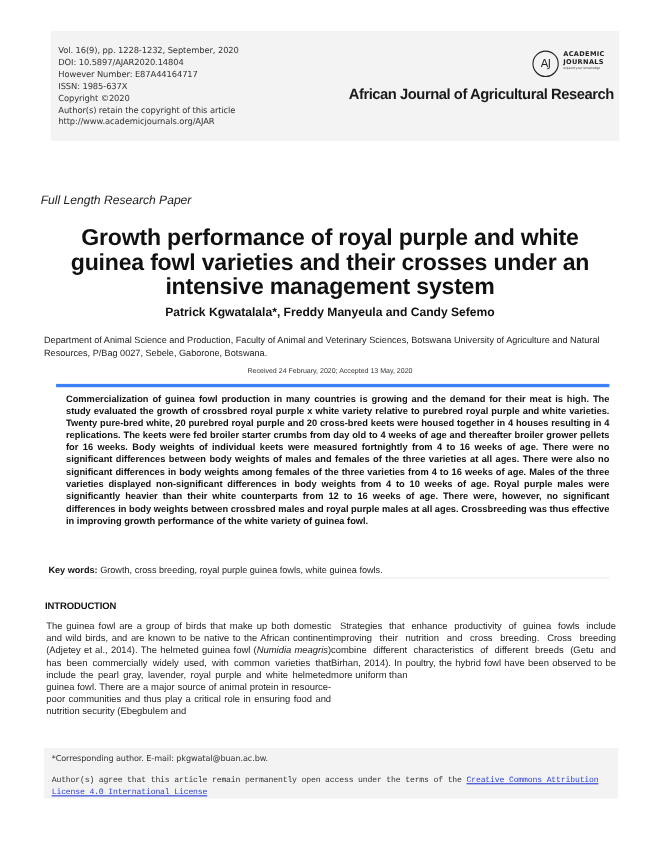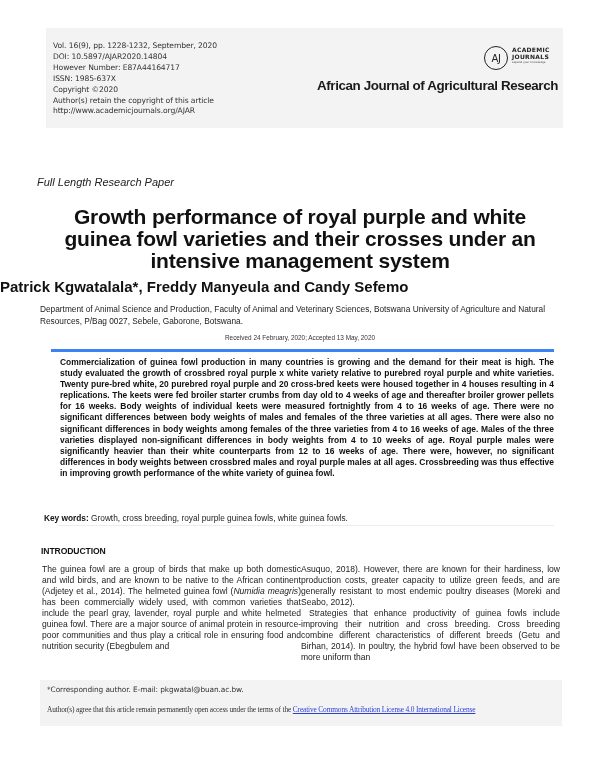--- a/index.html
+++ b/index.html
@@ -14,21 +14,21 @@
   .logo-text { margin-left: 4px; display: flex; flex-direction: column; }
   .logo-line { font-family: "DejaVu Sans", sans-serif; font-weight: bold; font-size: 6px; line-height: 7px; color: #222; letter-spacing: 0.3px; }
   .logo-tag { font-family: "DejaVu Sans", sans-serif; font-size: 2.8px; line-height: 4px; color: #444; }
 
   .journal-title { position: absolute; right: 42px; top: 77px; width: 260px; text-align: right; font-family: "Liberation Sans", sans-serif; font-weight: bold; font-size: 13.4px; line-height: 18px; color: #1a1a1a; letter-spacing: -0.4px; }
 
   .paper-type { position: absolute; left: 37px; top: 176px; font-style: italic; font-size: 11px; color: #222; }
 
   .paper-title { position: absolute; left: 40px; width: 520px; top: 206px; text-align: center; font-weight: bold; font-size: 21px; line-height: 22px; color: #111; letter-spacing: -0.2px; }
 
-  .authors { position: absolute; left: 0; width: 600px; top: 278px; font-weight: bold; font-size: 15px; color: #111; }
+  .authors { position: absolute; left: 0; width: 600px; top: 278px; text-align: center; font-weight: bold; font-size: 11px; color: #111; }
 
   .affiliation { position: absolute; left: 40px; width: 520px; top: 303px; text-align: left; font-size: 8.3px; line-height: 12px; color: #222; }
 
   .dates { position: absolute; left: 0; width: 600px; top: 334px; text-align: center; font-size: 6.4px; color: #333; }
 
   .abstract { position: absolute; left: 51px; width: 503px; top: 349px; height: 176px; border-top: 3px solid #3b82f6; box-sizing: border-box; }
   .abstract-text { position: absolute; left: 9px; top: 5px; width: 494px; text-align: justify; font-weight: bold; font-size: 8.45px; line-height: 11.1px; color: #111; }
 
   .keywords { position: absolute; left: 44px; top: 513px; font-size: 8.3px; color: #222; }
   .keywords b { color: #111; }
@@ -36,21 +36,21 @@
 
   .intro-heading { position: absolute; left: 41px; top: 546px; font-weight: bold; font-size: 8.6px; color: #111; letter-spacing: -0.1px; }
 
   .col { position: absolute; top: 564px; width: 259px; text-align: justify; font-size: 8.55px; line-height: 11.05px; color: #222; }
   .col-left { left: 42px; }
   .col-right { left: 301px; }
   .indent { text-indent: 8px; }
 
   .footer-box { position: absolute; left: 40px; top: 680px; width: 522px; height: 46px; background: #f3f3f3; }
   .footer-corr { position: absolute; left: 47px; top: 685px; font-family: "DejaVu Sans", sans-serif; font-size: 7.4px; color: #333; letter-spacing: -0.1px; }
-  .footer-license { position: absolute; left: 47px; top: 705px; width: 515px; font-family: Liberation Serif, serif; font-size: 7.4px; line-height: 10.5px; color: #333; letter-spacing: -0.15px; }
+  .footer-license { position: absolute; left: 47px; top: 705px; width: 515px; font-family: Liberation Mono, monospace; font-size: 7.4px; line-height: 10.5px; color: #333; letter-spacing: -0.15px; }
   .footer-license a { color: #2a3fd6; text-decoration: underline; }
 </style>
 </head>
 <body>
 
 <div class="header-box"></div>
 
 <div class="meta">
   <div>Vol. 16(9), pp. 1228-1232, September, 2020</div>
   <div>DOI: 10.5897/AJAR2020.14804</div>
@@ -91,19 +91,18 @@
 <div class="keywords"><b>Key words:</b> <span>Growth, cross breeding, royal purple guinea fowls, white guinea fowls.</span></div>
 <div class="kw-rule"></div>
 
 <div class="intro-heading">INTRODUCTION</div>
 
 <div class="col col-left">
   <div><span>The guinea fowl are a group of birds that make up both domestic and wild birds, and are known to be native to the African continent (Adjetey et al., 2014). The helmeted guinea fowl (</span><i>Numidia meagris</i><span>) has been commercially widely used, with common varieties that include the pearl gray, lavender, royal purple and white helmeted guinea fowl. There are a major source of animal protein in resource-poor communities and thus play a critical role in ensuring food and nutrition security (Ebegbulem and</span></div>
 </div>
 
 <div class="col col-right">
-  <div>Asuquo, 2018). However, there are known for their hardiness, low production costs, greater capacity to utilize green feeds, and are generally resistant to most endemic poultry diseases (Moreki and Seabo, 2012).</div>
   <div class="indent">Strategies that enhance productivity of guinea fowls include improving their nutrition and cross breeding. Cross breeding combine different characteristics of different breeds (Getu and Birhan, 2014). In poultry, the hybrid fowl have been observed to be more uniform than</div>
 </div>
 
 <div class="footer-box"></div>
 <div class="footer-corr">*Corresponding author. E-mail: pkgwatal@buan.ac.bw.</div>
 <div class="footer-license"><span>Author(s) agree that this article remain permanently open access under the terms of the </span><a>Creative Commons Attribution License 4.0 International License</a></div>
 
 </body></html>

